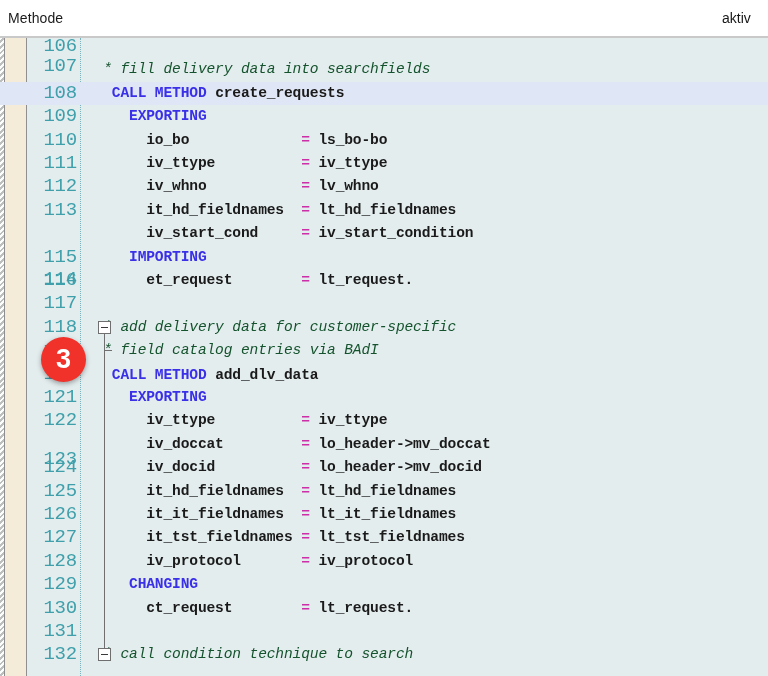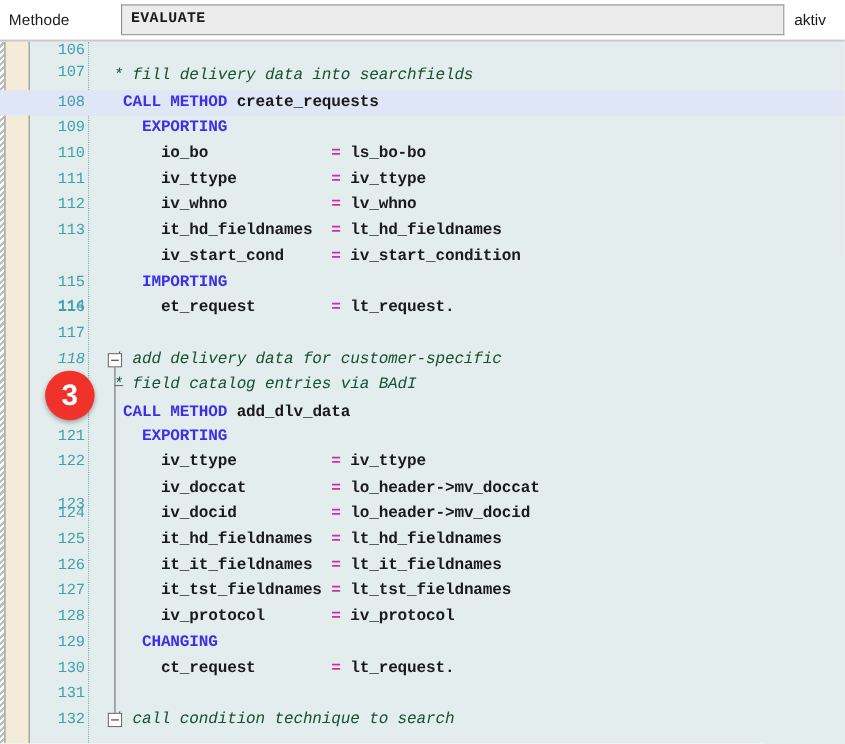--- a/index.html
+++ b/index.html
@@ -75,21 +75,21 @@
     background:#e4edee;
   }
 
   
   .row{position:absolute;left:0;width:768px;height:23.4px;}
   .row.hl{background:#dfe6f5;}
   .lnum{
     position:absolute;left:28px;width:49px;
     text-align:right;
     font-family:"Liberation Mono","DejaVu Sans Mono",monospace;
-    font-size:14px;color:#3fa0ab;letter-spacing:-.2px;
+    font-size:19px;color:#3fa0ab;letter-spacing:-.2px;
     line-height:23.4px;
   }
   .ctext{
     position:absolute;left:86px;
     font-family:"Liberation Mono","DejaVu Sans Mono",monospace;
     font-size:14.6px;line-height:23.4px;
     white-space:pre;color:#1a1a1a;letter-spacing:-.15px;
   }
   .ctext .kw{color:#3a30e8;font-weight:700;}
   .ctext .cm{color:#14532d;font-style:italic;}
@@ -127,23 +127,20 @@
     line-height:1;margin-top:-1px;
   }
 </style>
 </head>
 <body>
 
 <div id="app">
 
   <div class="toolbar">
     <div class="tb-label">Methode</div>
-    <div class="tb-input">
-      <div class="val">EVALUATE</div>
-    </div>
     <div class="tb-status">aktiv</div>
     <div class="tb-rule"></div>
   </div>
 
   <div class="editor">
     <div class="hatch"></div>
     <div class="gutter-cream"></div>
     <div class="gutter-num"></div>
     <div class="dotline"></div>
     <div class="code-area"></div>
@@ -177,21 +174,21 @@
         <div class="ctext" style="top: 184.2px;"><span class="id">       iv_start_cond     </span><span class="op">= </span><span class="id">iv_start_condition</span></div>
         <div class="row" style="top: 207.6px;"></div>
         <div class="lnum" style="top: 207.6px;">115</div>
         <div class="ctext" style="top: 207.6px;"><span class="kw">     IMPORTING</span></div>
         <div class="row" style="top: 231px;"></div>
         <div class="lnum" style="top: 231px;">116</div>
         <div class="ctext" style="top: 231px;"><span class="id">       et_request        </span><span class="op">= </span><span class="id">lt_request.</span></div>
         <div class="row" style="top: 254.4px;"></div>
         <div class="lnum" style="top: 254.4px;">117</div>
         <div class="row" style="top: 277.8px;"></div>
-        <div class="lnum" style="top: 277.8px; font-style: italic;">118</div>
+        <div class="lnum" style="top: 277.8px;">118</div>
         <div class="ctext" style="top: 277.8px;"><span class="cm">  * add delivery data for customer-specific</span></div>
         <div class="row" style="top: 301.2px;"></div>
         <div class="lnum" style="top: 301.2px;">119</div>
         <div class="ctext" style="top: 301.2px;"><span class="cm">  * field catalog entries via BAdI</span></div>
         <div class="row" style="top: 324.6px;"></div>
         <div class="lnum" style="top: 324.6px;">120</div>
         <div class="ctext" style="top: 326px;"><span class="kw">   CALL METHOD </span><span class="id">add_dlv_data</span></div>
         <div class="row" style="top: 348px;"></div>
         <div class="lnum" style="top: 348px;">121</div>
         <div class="ctext" style="top: 348px;"><span class="kw">     EXPORTING</span></div>

